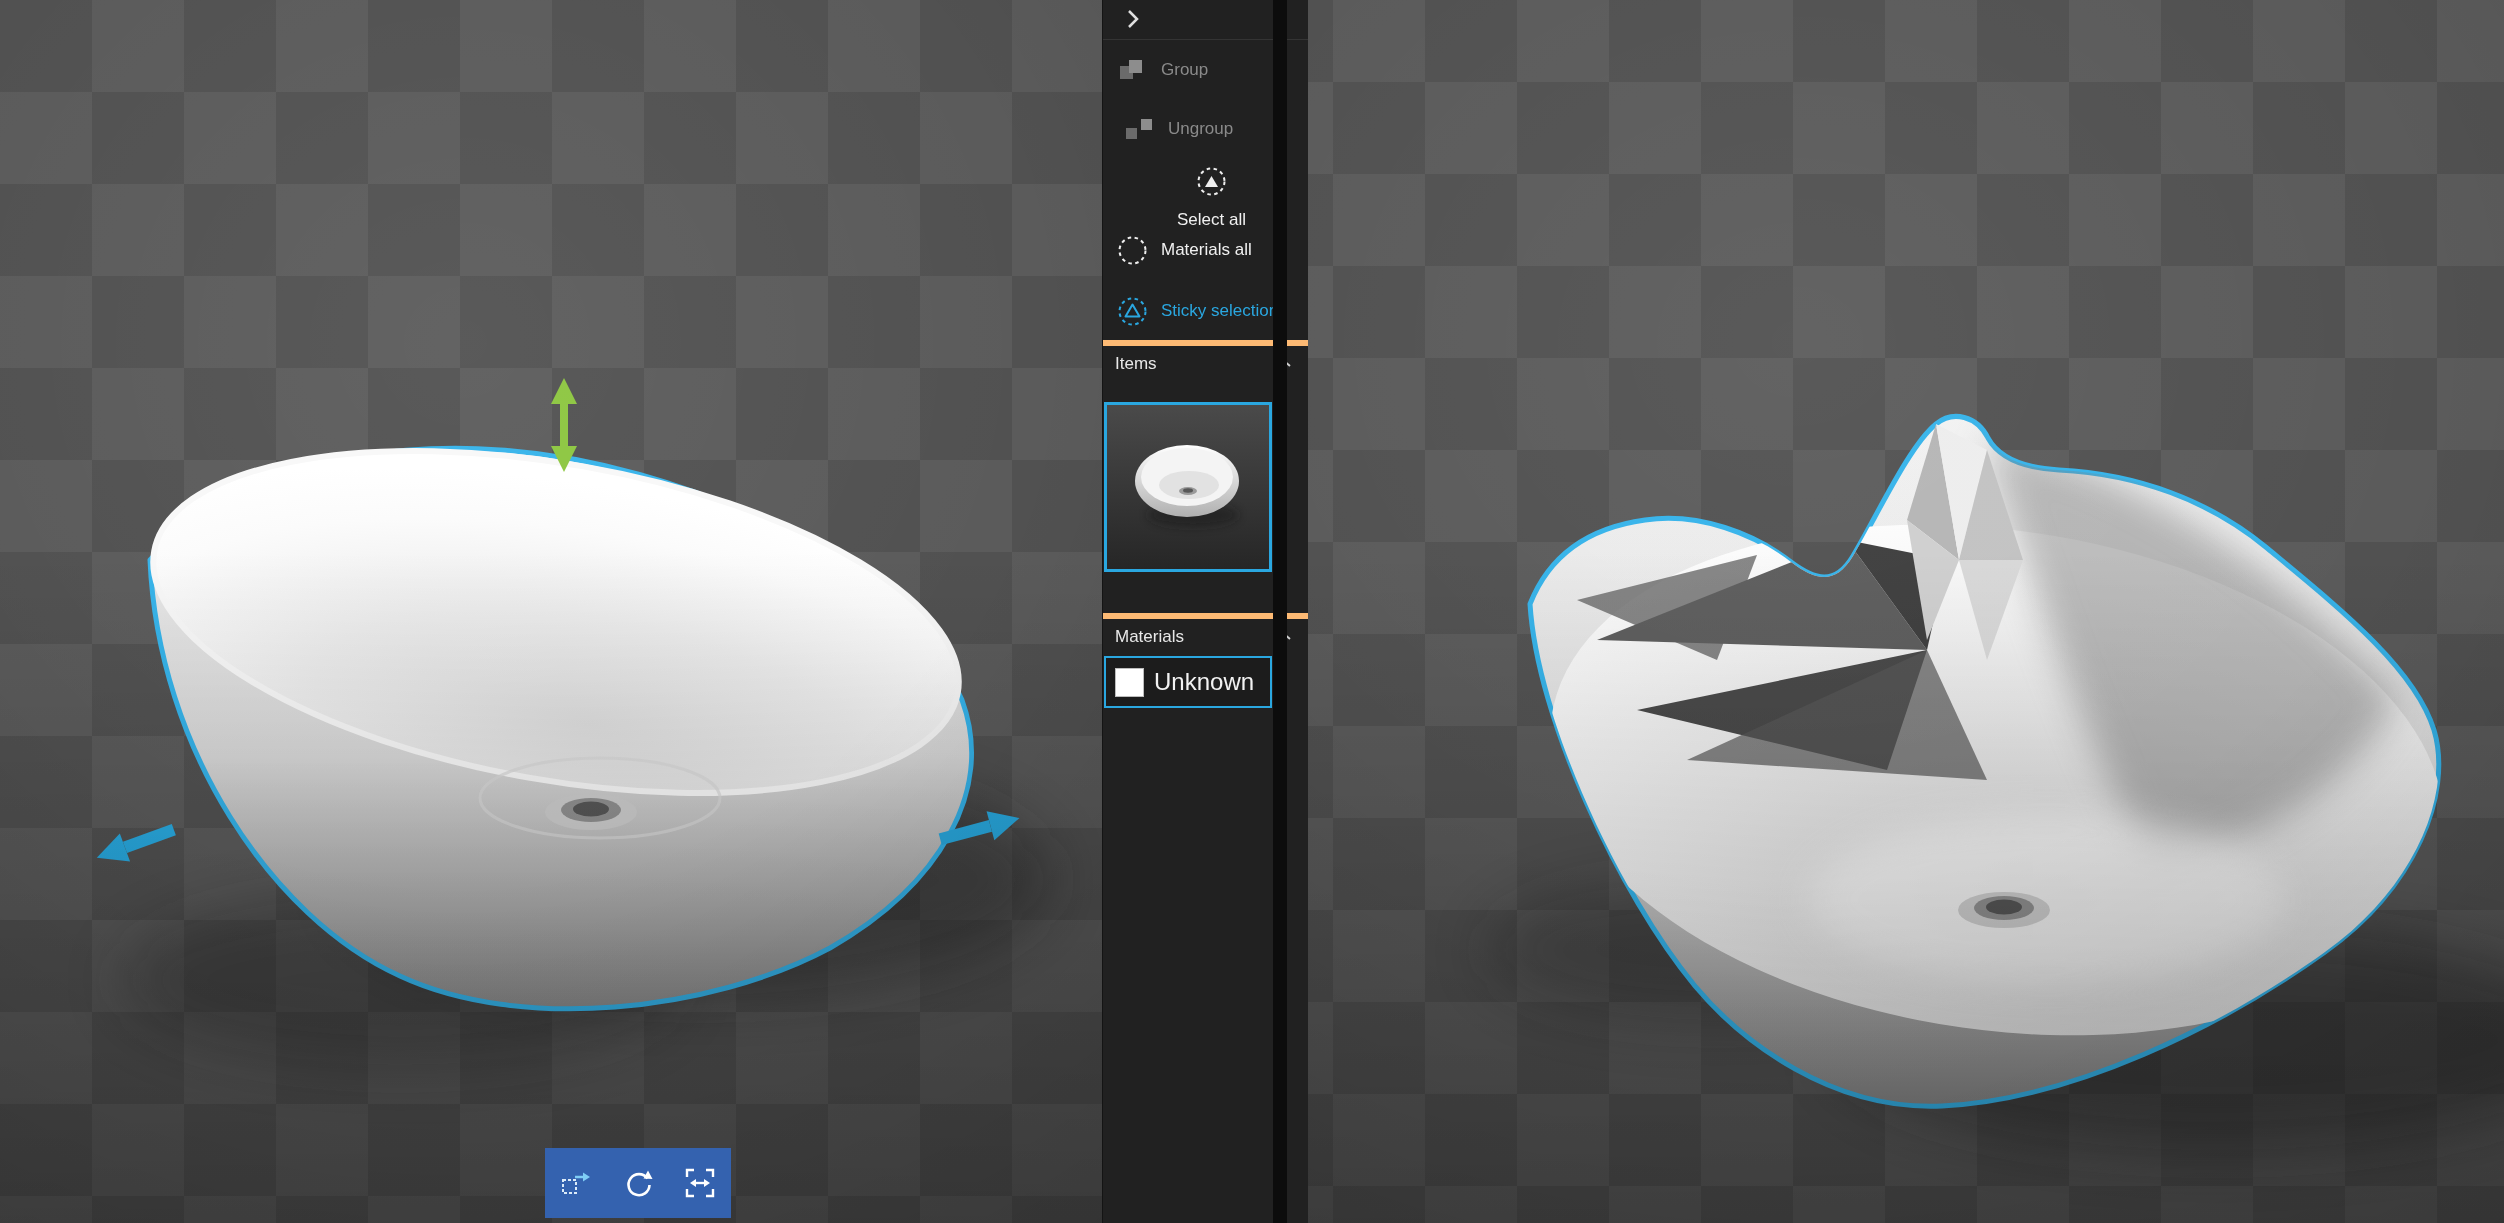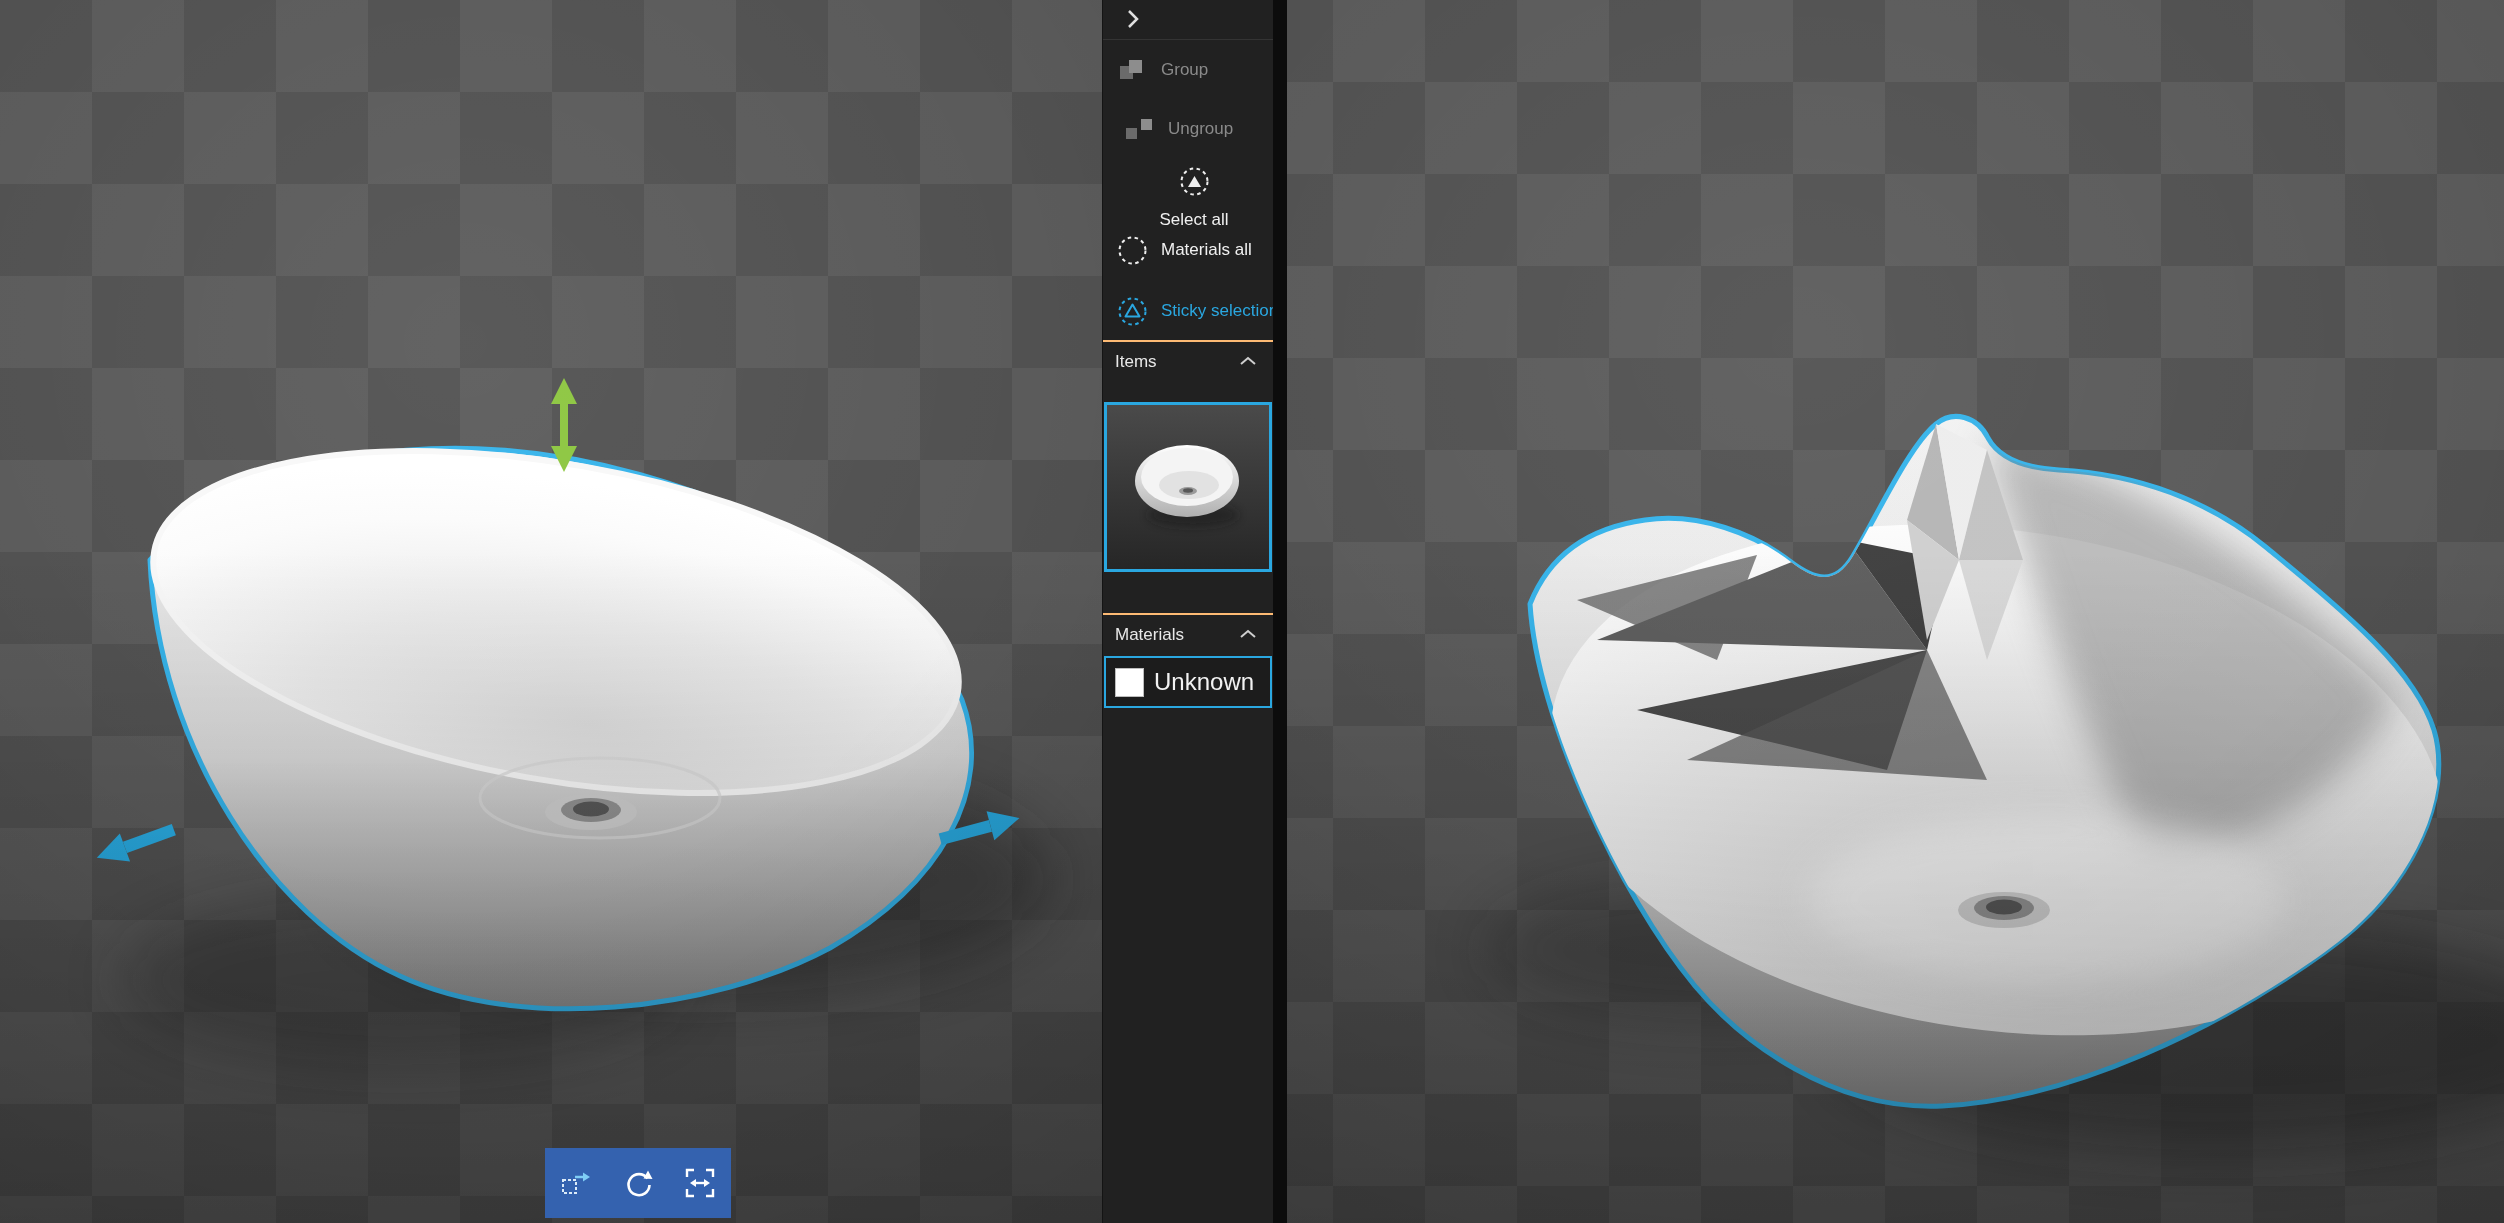--- a/index.html
+++ b/index.html
@@ -28,42 +28,42 @@
   
   .transform-toolbar {
     position:absolute; left:545px; top:1148px; width:186px; height:70px;
     background:#3462af; display:flex; z-index:3;
   }
   .tool-btn { flex:1; display:flex; align-items:center; justify-content:center;
     background:transparent; border:none; cursor:pointer; }
 
   
   .panel {
-    position:absolute; left:1102px; top:0; width:171px; height:1223px;
+    position:absolute; left:1102px; top:0; width:206px; height:1223px;
     background:#212121; border-left:1px solid #141414; z-index:4;text-align:right;
   }
   .panel-divider { position:absolute; left:1273px; top:0; width:14px; height:1223px; background:#0c0c0c; z-index:4; }
 
   .panel-top { position:absolute; top:0; left:0; width:100%; height:40px; border-bottom:1px solid #343434; }
   .expander-btn { position:absolute; left:16px; top:5px; width:28px; height:28px; background:none; border:none; cursor:pointer; padding:0; }
 
   .menu-item { position:absolute; left:0; width:100%; height:50px; display:flex; align-items:center;
     padding-left:12px; gap:11px; cursor:pointer; }
   .mi-icon { width:35px; height:35px; flex:0 0 35px; }
   .mi-label { font-size:17px; color:#f0f0f0; white-space:nowrap; }
   .menu-item.disabled .mi-label { color:#8a8a8a; }
   .menu-item.active .mi-label { color:#2aa7e0; }
   .mi-group    { top:45px; }
   .mi-ungroup  { top:104px;margin-left:7px; }
   .mi-select   { top:164px;flex-direction:column; }
   .mi-deselect { top:225px; }
   .mi-sticky   { top:286px; }
 
   .section-header { position:absolute; left:0; width:100%; height:42px; display:flex; align-items:center;
-    justify-content:space-between; padding:0 14px 0 12px; border-top:2px solid #fdba74; cursor:pointer; }
+    justify-content:space-between; padding:0 14px 0 12px; border-top:6px solid #fdba74; cursor:pointer; }
   .sh-items { top:340px; }
   .sh-materials { top:579px;margin-top:34px; }
   .sh-title { font-size:17px; color:#e8e8e8; }
   .collapse-btn { background:none; border:none; width:22px; height:16px; cursor:pointer; padding:0; }
 
   .item-thumb { position:absolute; top:402px; left:1px; width:168px; height:170px;
     border:3px solid #2aa7e0; background:linear-gradient(#4a4a4a,#262626); cursor:pointer; }
 
   .material-row { position:absolute; top:656px; left:1px; width:168px; height:52px;
     border:2px solid #2aa7e0; background:#1c1c1c; display:flex; align-items:center;

